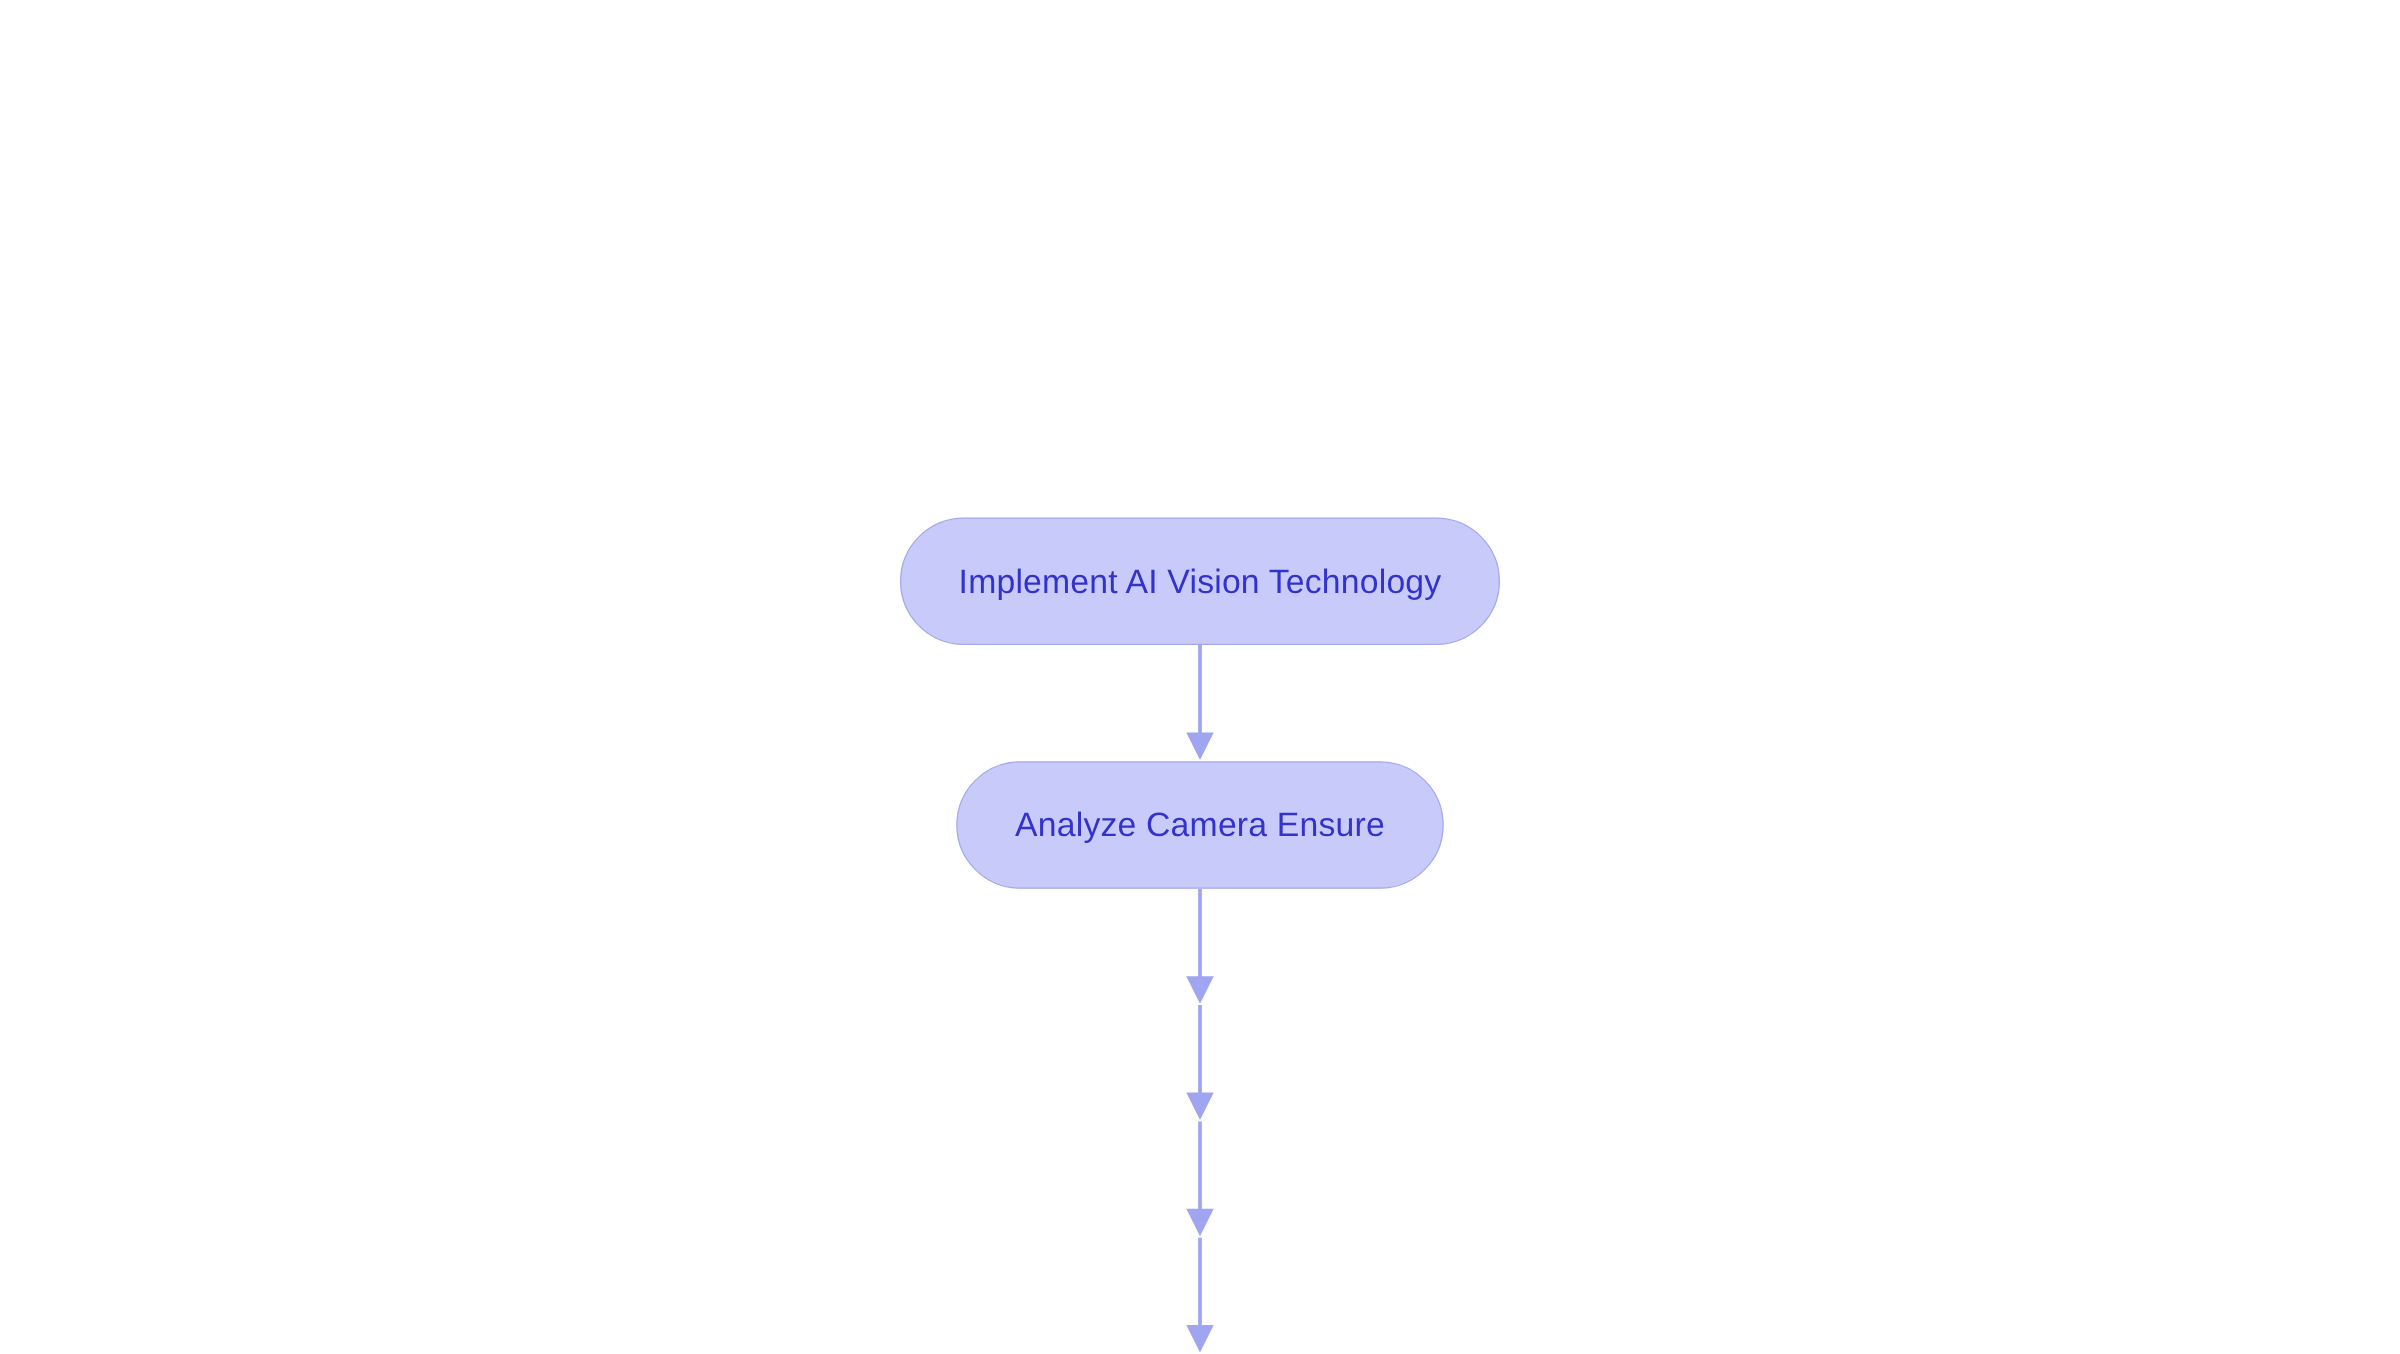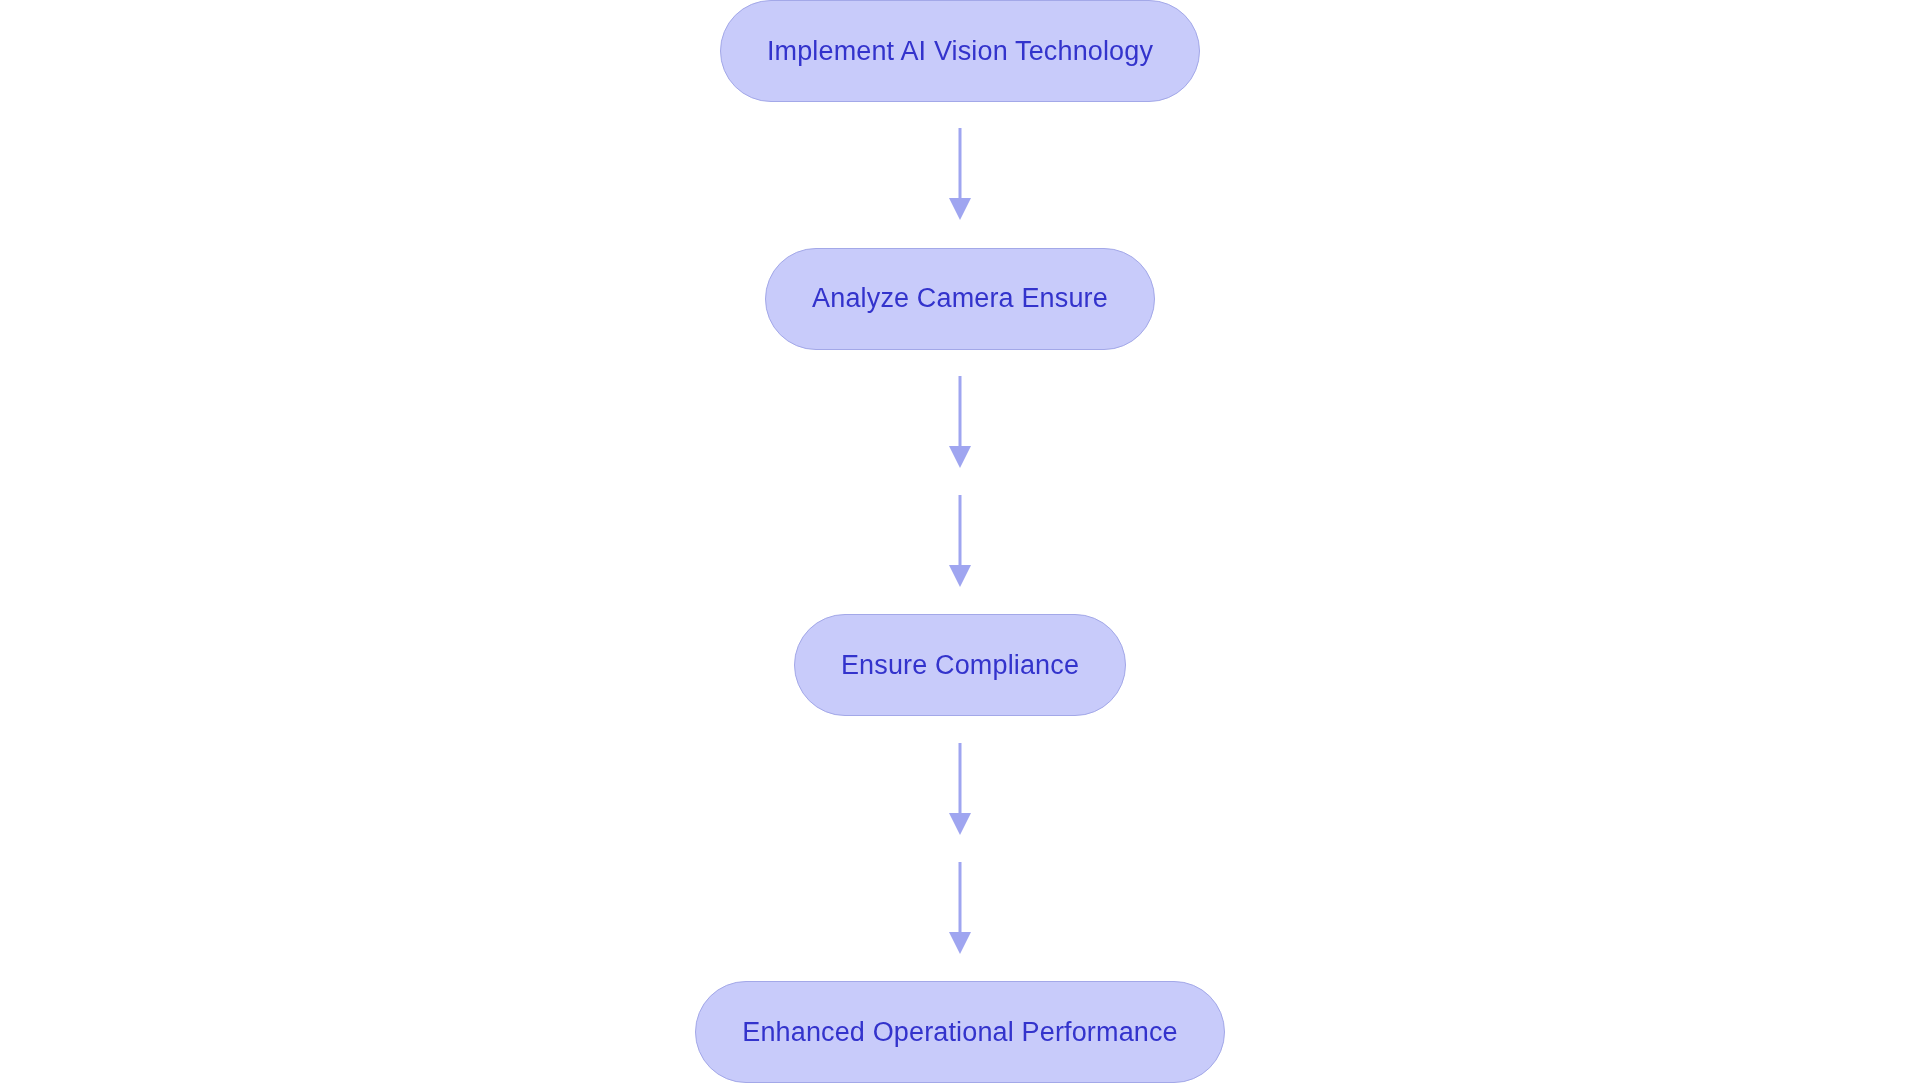--- a/index.html
+++ b/index.html
@@ -23,21 +23,21 @@
 
   .flow-column {
     position: absolute;
     left: 0;
     top: 0;
     width: 1920px;
     height: 1083px;
     display: flex;
     flex-direction: column;
     align-items: center;
-    justify-content: space-between;
+    justify-content: flex-end;
   }
 
   .node {
     box-sizing: border-box;
     height: 102px;
     border-radius: 51px;
     background: #c8cbfa;
     border: 1.3px solid #a3a8e8;
     display: flex;
     align-items: center;
@@ -96,37 +96,31 @@
     </div>
 
 
     <div class="connector">
       <svg width="30" height="93" viewBox="0 0 30 93" aria-hidden="true">
         <line x1="15" y1="0" x2="15" y2="74" stroke="#9fa5f0" stroke-width="3"></line>
         <polygon points="15,92 4,70 26,70" fill="#9fa5f0"></polygon>
       </svg>
     </div>
 
-    <div class="node">
-      <span class="node-label">Ensure Compliance</span>
-    </div>
 
     <div class="connector">
       <svg width="30" height="93" viewBox="0 0 30 93" aria-hidden="true">
         <line x1="15" y1="0" x2="15" y2="74" stroke="#9fa5f0" stroke-width="3"></line>
         <polygon points="15,92 4,70 26,70" fill="#9fa5f0"></polygon>
       </svg>
     </div>
 
 
     <div class="connector">
       <svg width="30" height="93" viewBox="0 0 30 93" aria-hidden="true">
         <line x1="15" y1="0" x2="15" y2="74" stroke="#9fa5f0" stroke-width="3"></line>
         <polygon points="15,92 4,70 26,70" fill="#9fa5f0"></polygon>
       </svg>
     </div>
 
-    <div class="node">
-      <span class="node-label">Enhanced Operational Performance</span>
-    </div>
 
   </div>
 </div>
 
 </body></html>

